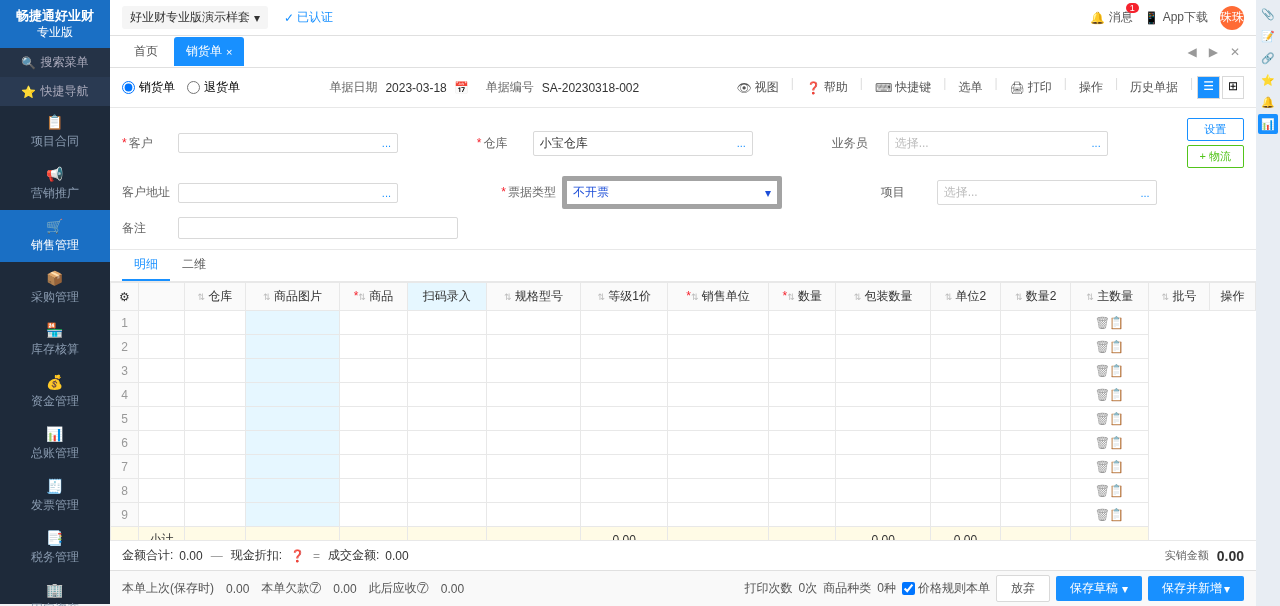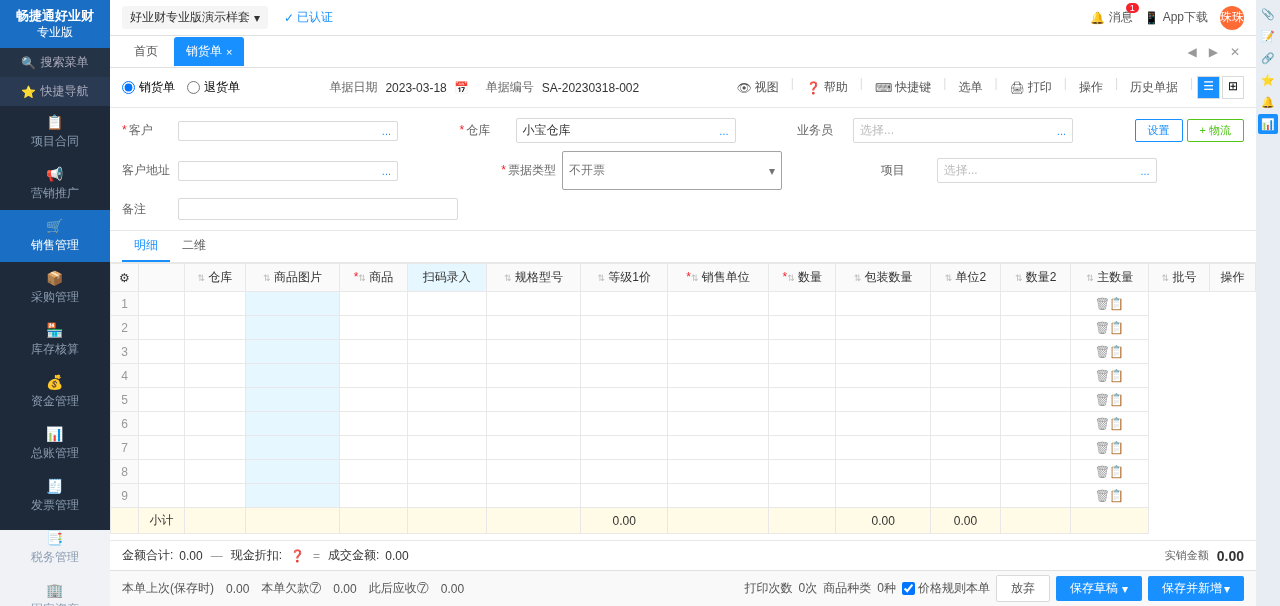--- a/index.html
+++ b/index.html
@@ -1,19 +1,19 @@
 <!DOCTYPE html>
 <html><head>
   <meta charset="utf-8">
   <style>
     * { box-sizing: border-box; margin: 0; padding: 0; font-family: 'Microsoft YaHei', Arial, sans-serif; font-size: 12px; }
     body { width: 1280px; height: 606px; overflow: hidden; background: #f0f2f5; display: flex; }
 
     
-    .sidebar { width: 110px; background: #1e2a3a; height: 530px; display: flex; flex-direction: column; flex-shrink: 0; }
+    .sidebar { width: 110px; background: #1e2a3a; height: 604px; display: flex; flex-direction: column; flex-shrink: 0; }
     .sidebar-logo { background: #1a6fc4; padding: 8px; text-align: center; color: white; font-size: 11px; line-height: 1.3; }
     .sidebar-logo .logo-main { font-size: 13px; font-weight: bold; }
     .sidebar-search { padding: 6px 8px; background: #253347; color: #aab; text-align: center; cursor: pointer; font-size: 11px; display: flex; align-items: center; justify-content: center; gap: 4px; }
     .sidebar-nav { background: #2a3a52; padding: 6px 8px; color: #aab; text-align: center; cursor: pointer; font-size: 11px; display: flex; align-items: center; justify-content: center; gap: 4px; }
     .sidebar-item { padding: 8px 4px; text-align: center; color: #8a9bb0; cursor: pointer; font-size: 11px; display: flex; flex-direction: column; align-items: center; gap: 3px; }
     .sidebar-item.active { background: #1a6fc4; color: #fff; }
     .sidebar-item .icon { font-size: 14px; }
 
     
     .main { flex: 1; display: flex; flex-direction: column; background: #f0f2f5; }
@@ -48,24 +48,24 @@
     .toolbar-btn { display: flex; align-items: center; gap: 3px; padding: 3px 8px; border: none; background: none; cursor: pointer; color: #555; font-size: 11px; }
 
     
     .form-fields { padding: 10px 12px; border-bottom: 1px solid #e8e8e8; }
     .field-row { display: flex; gap: 16px; margin-bottom: 8px; align-items: center; }
     .field-group { display: flex; align-items: center; gap: 6px; flex: 1; }
     .field-label { color: #666; white-space: nowrap; min-width: 50px; }
     .field-label.required::before { content: '*'; color: #f5222d; margin-right: 2px; }
     .field-input { flex: 1; border: 1px solid #d9d9d9; padding: 3px 6px; border-radius: 2px; min-width: 120px; max-width: 220px; color: #333; display: flex; align-items: center; justify-content: space-between; cursor: pointer; background: #fff; }
     .field-input .dots { color: #1890ff; font-size: 11px; }
-    .field-select { flex: 1; border: 1px solid #a3a3a3; padding: 10px 6px; border-radius: 2px; min-width: 120px; max-width: 220px; color: #737373; display: flex; align-items: center; justify-content: space-between; cursor: pointer; background: #fff; }
+    .field-select { flex: 1; border: 5px solid #a3a3a3; padding: 3px 6px; border-radius: 2px; min-width: 120px; max-width: 220px; color: #1d4ed8; display: flex; align-items: center; justify-content: space-between; cursor: pointer; background: #fff; }
     .field-remark { display: flex; align-items: center; gap: 6px; }
     .field-remark-input { border: 1px solid #d9d9d9; padding: 3px 6px; border-radius: 2px; width: 280px; color: #333; }
-    .right-buttons { margin-left: auto; display: flex; gap: 4px; }
+    .right-buttons { margin-left: auto; display: flex; flex-direction: column; gap: 4px; }
     .set-btn { padding: 3px 12px; background: #fff; border: 1px solid #1890ff; color: #1890ff; border-radius: 2px; cursor: pointer; font-size: 11px; }
     .add-btn { padding: 3px 12px; background: #fff; border: 1px solid #52c41a; color: #52c41a; border-radius: 2px; cursor: pointer; font-size: 11px; }
 
     
     .detail-tabs { display: flex; gap: 0; border-bottom: 1px solid #e8e8e8; padding: 0 12px; background: #fff; }
     .detail-tab { padding: 6px 12px; cursor: pointer; color: #555; border-bottom: 2px solid transparent; font-size: 12px; }
     .detail-tab.active { color: #1890ff; border-bottom: 2px solid #1890ff; }
 
     
     .table-container { flex: 1; overflow: auto; }

